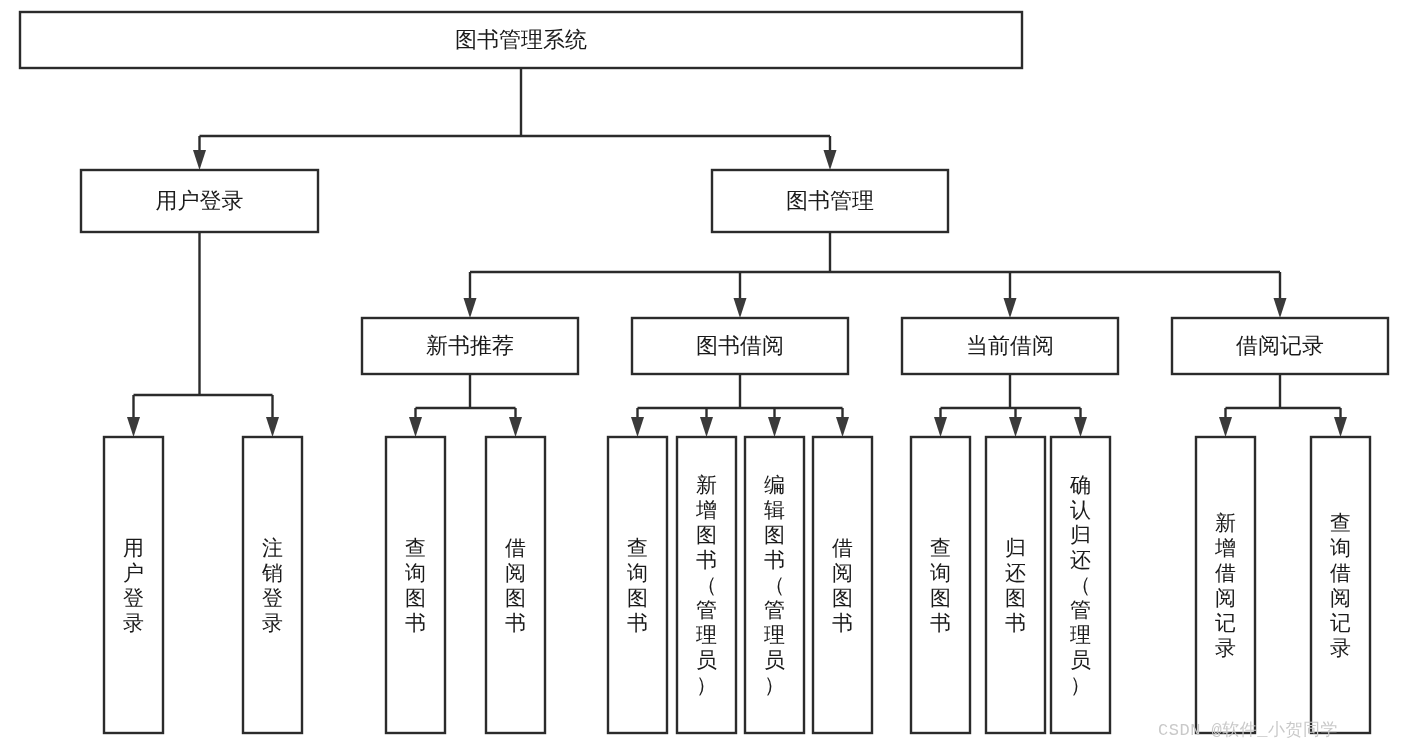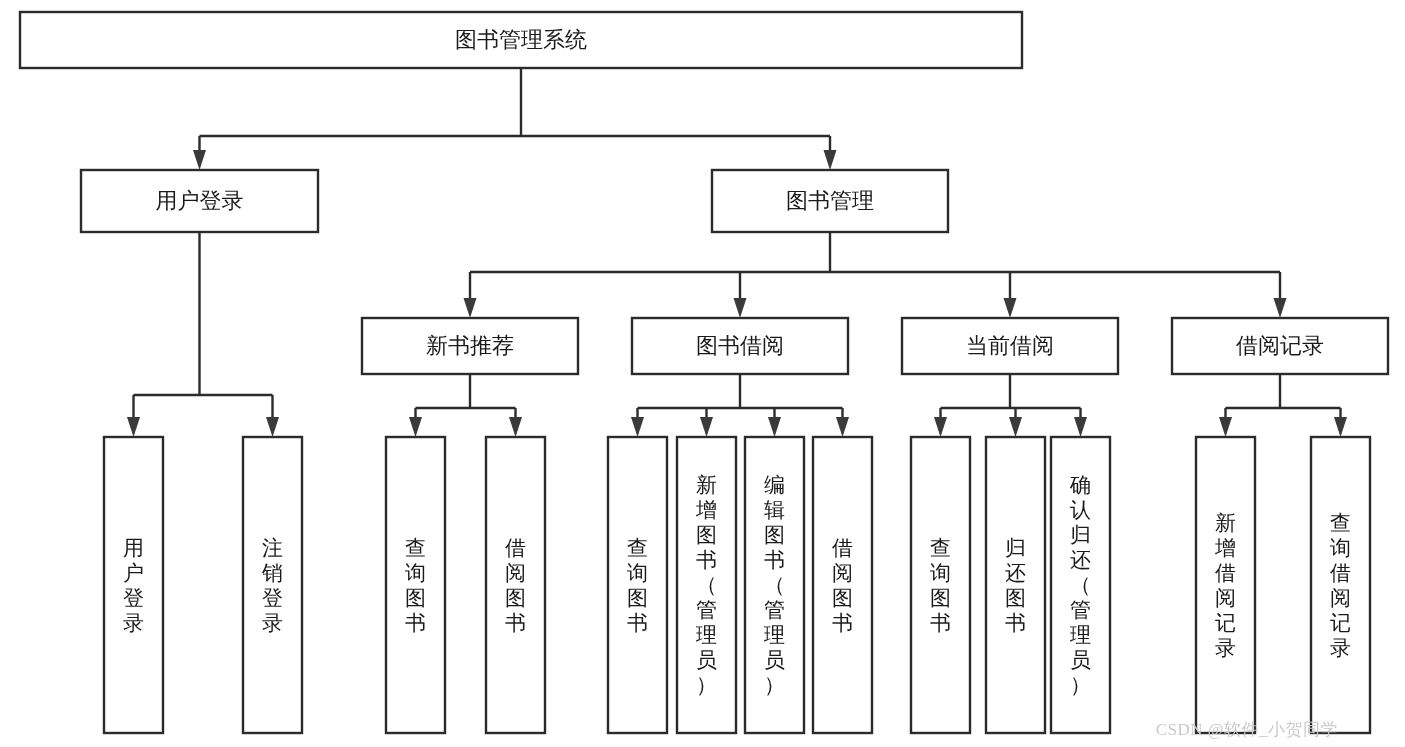--- a/index.html
+++ b/index.html
@@ -51,21 +51,21 @@
   .node-label-vertical {
     font-family: "Liberation Sans", "DejaVu Sans", sans-serif;
     font-size: 21px;
     fill: #1a1a1a;
     text-anchor: middle;
   }
   .watermark {
     position: absolute;
     right: 14px;
     bottom: 6px;
-    font-family: Liberation Serif, serif;
+    font-family: Liberation Mono, monospace;
     font-size: 17px;
     color: #c9c9c9;
     white-space: nowrap;
     letter-spacing: 0.5px;
     user-select: none;
   }
 </style>
 </head>
 <body>
 

